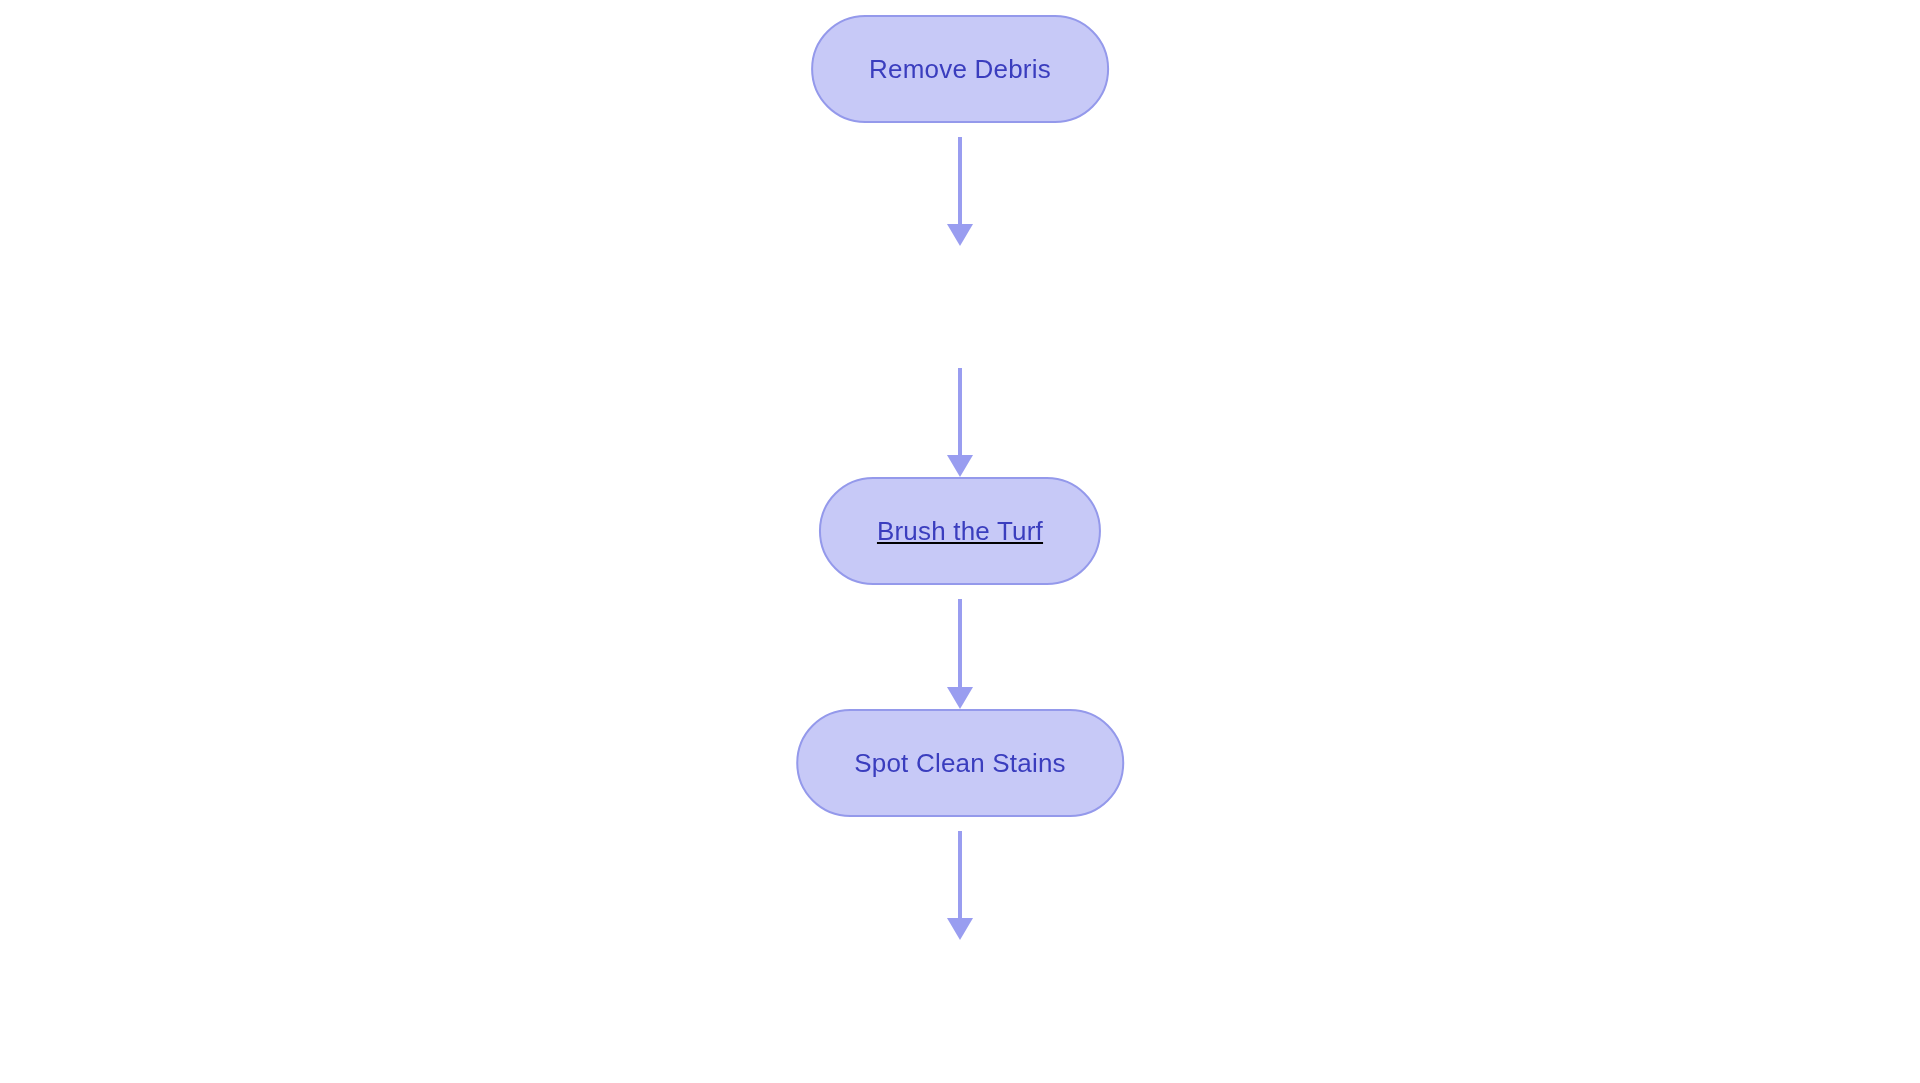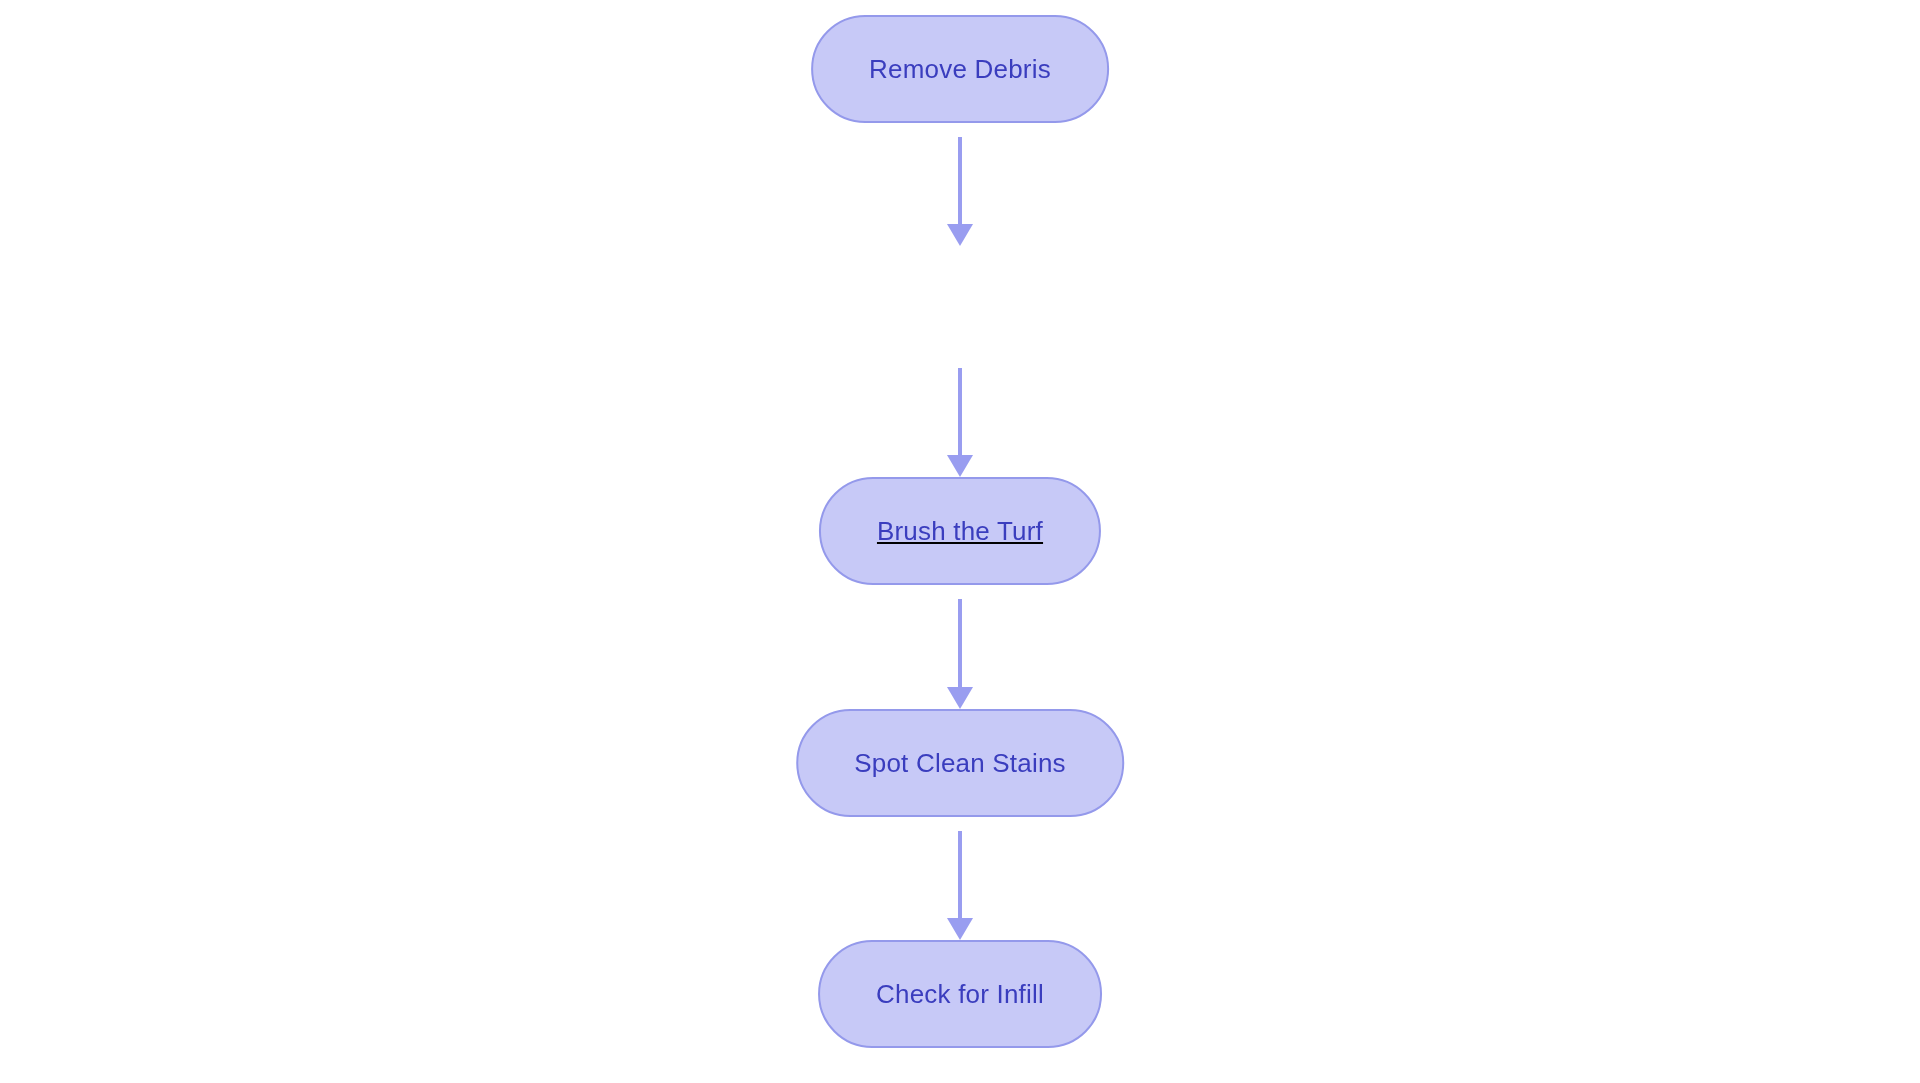--- a/index.html
+++ b/index.html
@@ -106,17 +106,14 @@
 
   <div class="node n3">
     <span>Spot Clean Stains</span>
   </div>
 
   <div class="arrow a3">
     <div class="shaft"></div>
     <div class="head"></div>
   </div>
 
-  <div class="node n4">
-    <span>Check for Infill</span>
-  </div>
 
 </div>
 
 </body></html>

